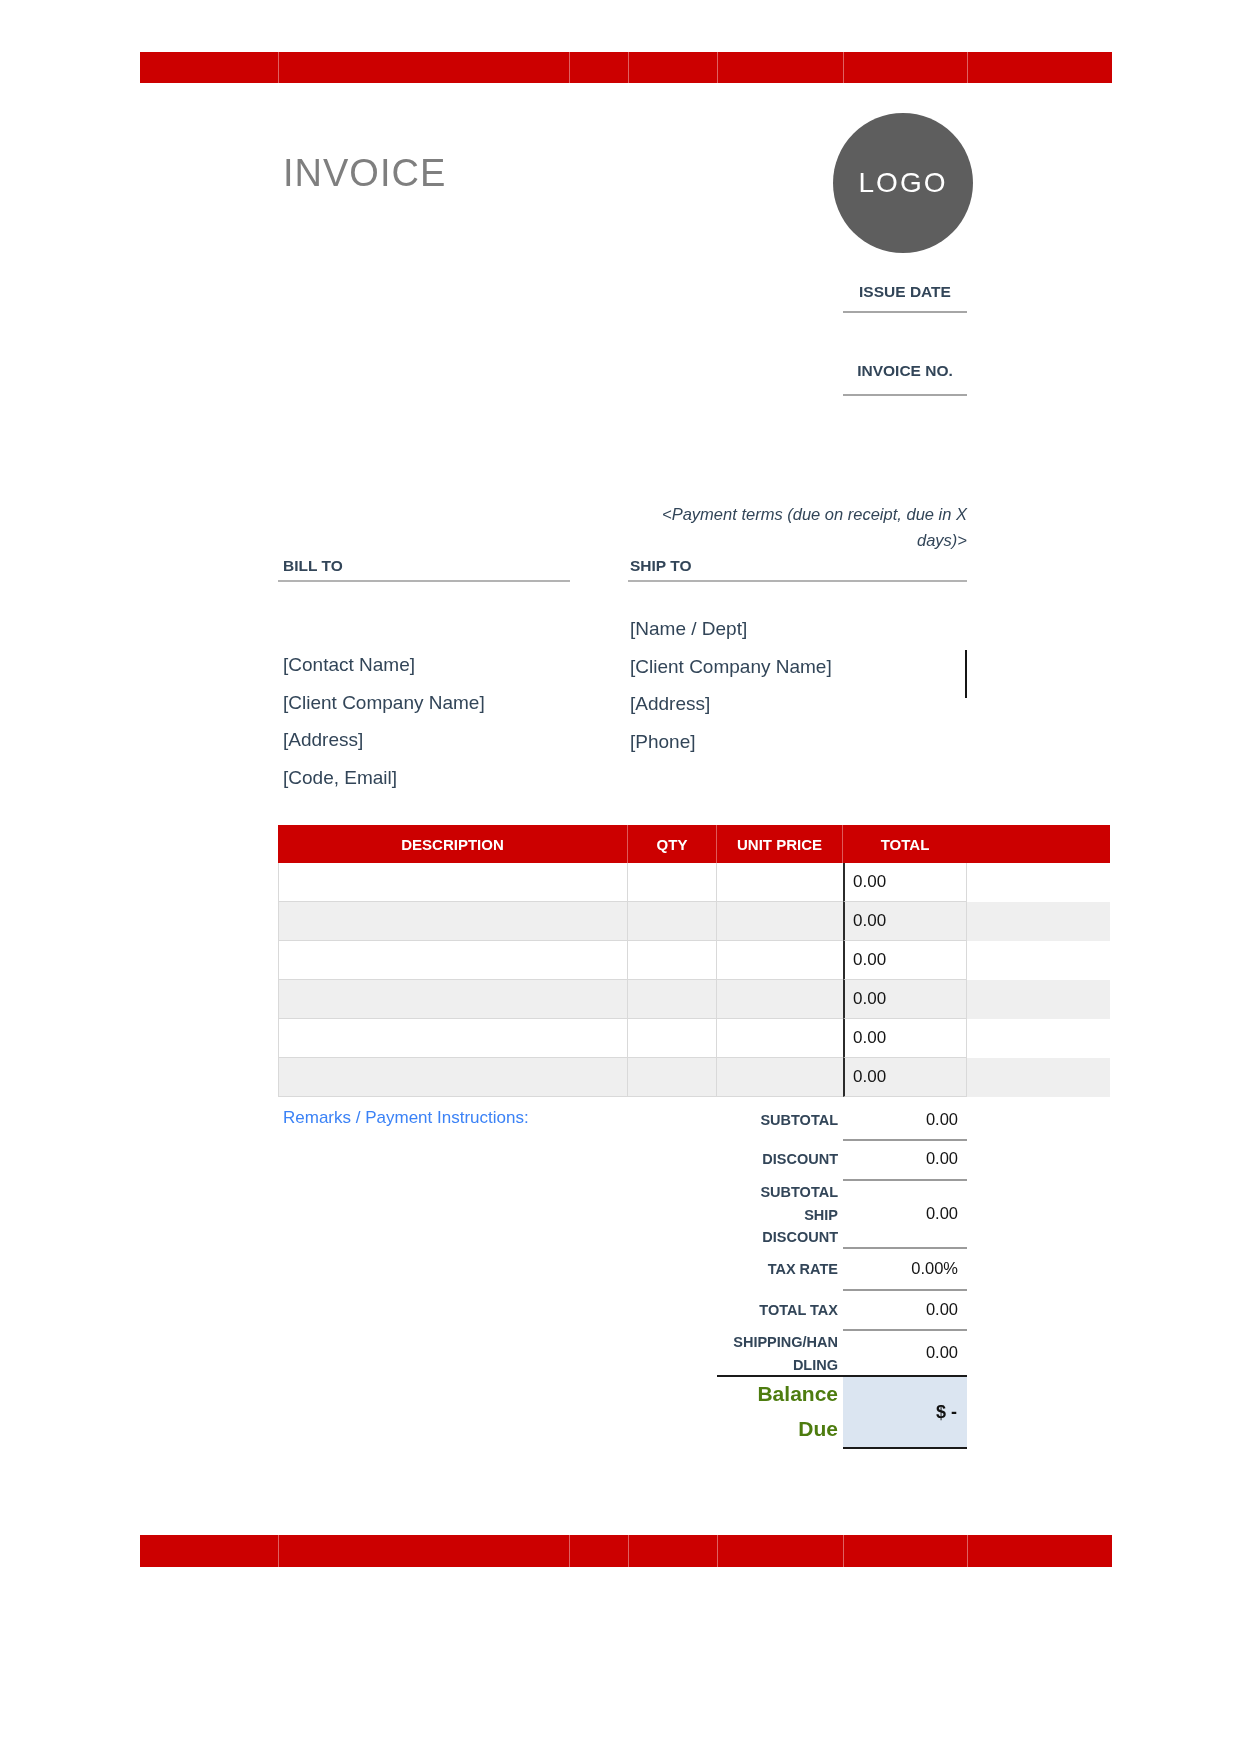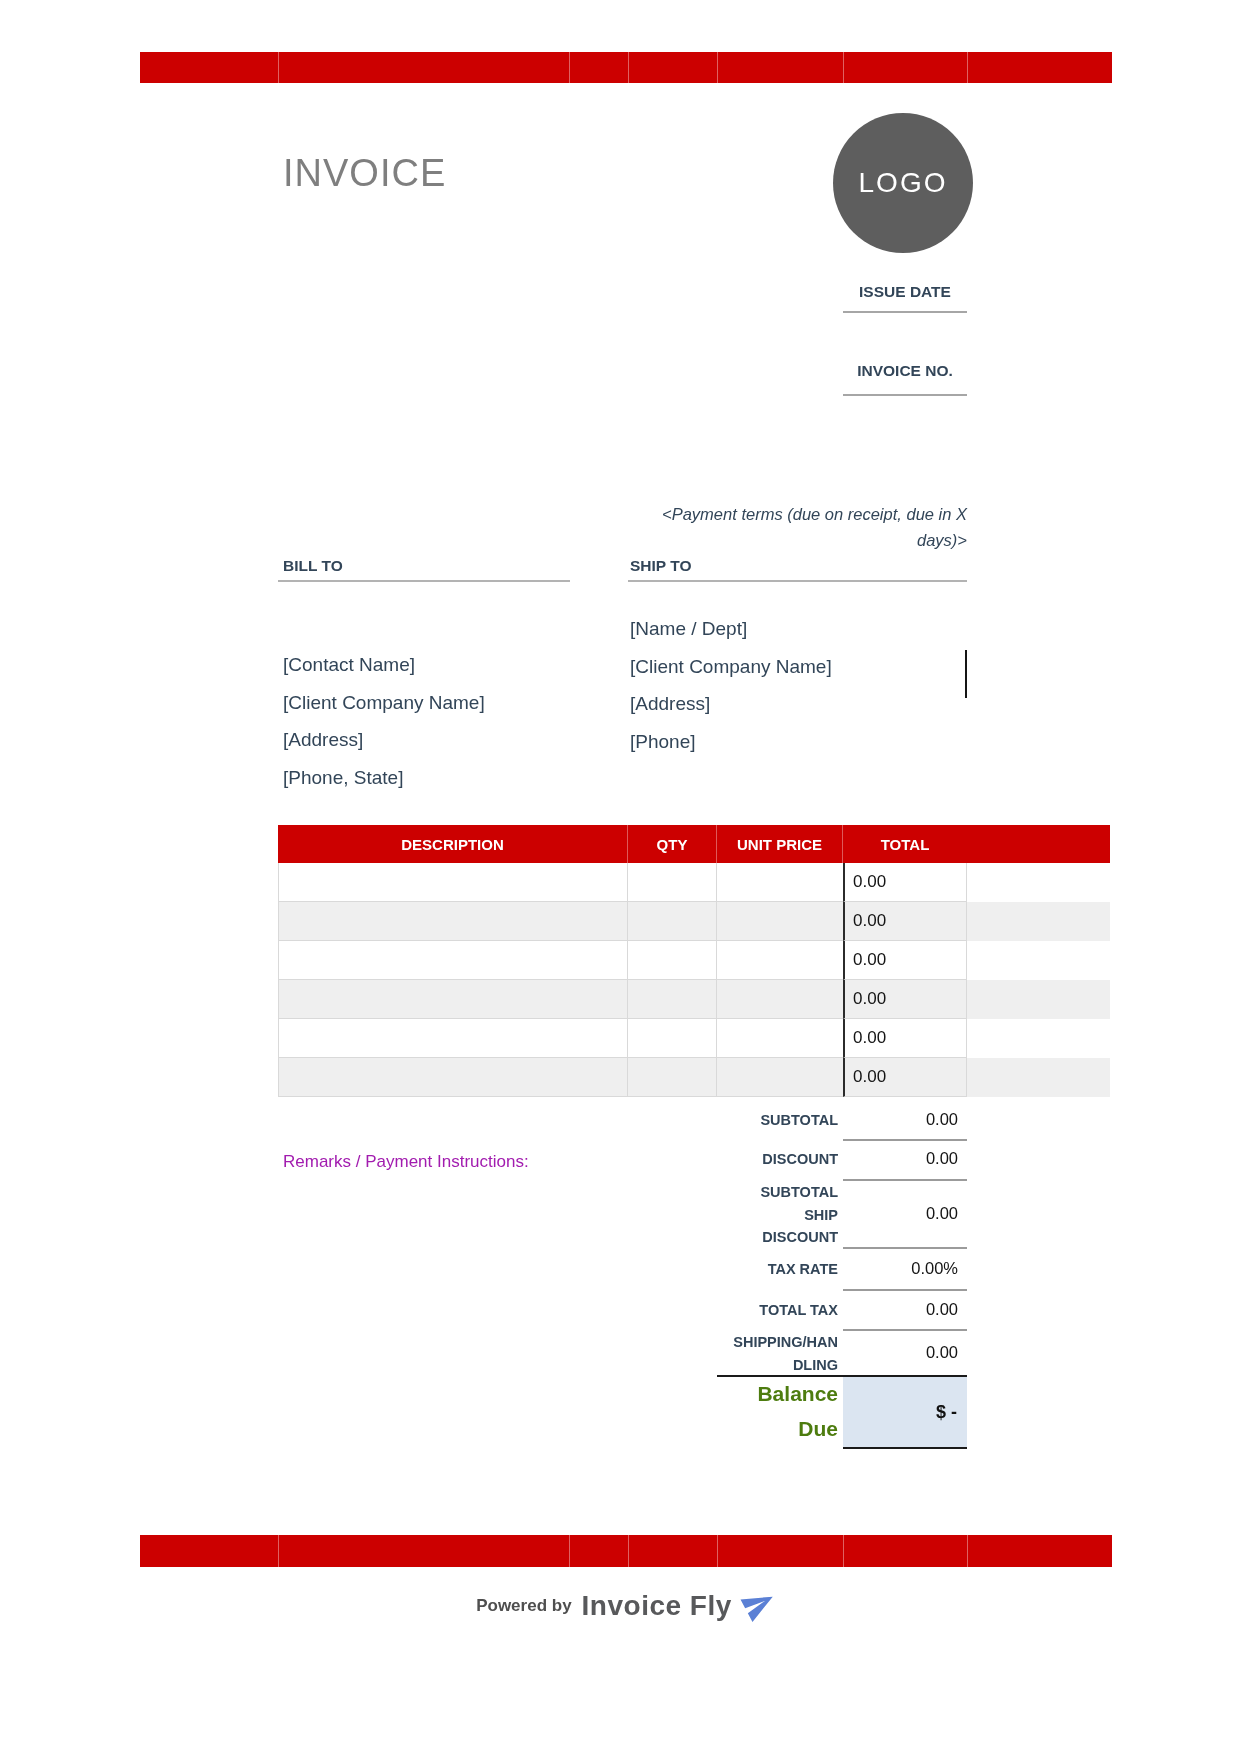--- a/index.html
+++ b/index.html
@@ -26,21 +26,21 @@
   .thead{display:flex;height:38px;background:#cc0000;}
   .th{display:flex;align-items:center;justify-content:center;color:#fff;font-weight:bold;font-size:15px;
     box-sizing:border-box;border-right:1px solid rgba(255,255,255,0.35);}
   .th:last-child{border-right:none;}
   .trow{display:flex;height:39px;box-sizing:border-box;}
   .td{box-sizing:border-box;border-right:1px solid #d9d9d9;border-bottom:1px solid #d9d9d9;
     display:flex;align-items:center;font-size:17px;color:#141414;}
   .td.first{border-left:1px solid #d9d9d9;}
   .td.total{border-left:2px solid #2b2b2b;padding-left:8px;}
   .td.nr{border-right:none;}
-  .remarks{left:283px;top:1108px;font-size:17px;color:#a21caf;margin-top:44px;}
+  .remarks{left:283px;top:1108px;font-size:17px;color:#3b82f6;}
   
   .tlabel{left:732px;width:106px;text-align:right;font-size:14.5px;line-height:22.5px;font-weight:bold;color:#324558;}
   .tvalue{left:843px;width:115px;text-align:right;font-size:16.5px;color:#141414;}
   .tsep{left:843px;width:124px;height:2px;background:#9b9b9b;}
   .blackline{height:2px;background:#1a1a1a;}
   .balance-cell{left:843px;top:1377px;width:124px;height:70px;background:#dbe5f1;
     display:flex;align-items:center;justify-content:flex-end;box-sizing:border-box;padding-right:10px;
     font-size:18px;font-weight:bold;color:#111;}
   .balance-label{left:746px;width:92px;top:1376px;text-align:right;font-size:21px;line-height:35px;font-weight:bold;color:#4d7c0f;}
   
@@ -79,21 +79,21 @@
   <div class="abs terms" style="top:501px;">&lt;Payment terms (due on receipt, due in X days)&gt;</div>
 
   <div class="abs sec-label" style="left:283px;">BILL TO</div>
   <div class="abs sec-rule" style="left:278px;width:292px;"></div>
   <div class="abs sec-label" style="left:630px;">SHIP TO</div>
   <div class="abs sec-rule" style="left:628px;width:339px;"></div>
   <div class="abs addr" style="left:283px;margin-top:36px;" id="bill-lines">
       <div>[Contact Name]</div>
       <div>[Client Company Name]</div>
       <div>[Address]</div>
-      <div>[Phone, State]</div>
+      <div>[Code, Email]</div>
     </div>
   <div class="abs addr" style="left:630px;" id="ship-lines">
       <div>[Name / Dept]</div>
       <div>[Client Company Name]</div>
       <div>[Address]</div>
       <div>[Phone]</div>
     </div>
   <div class="abs cursor-line"></div>
 
   <div class="abs items" id="items-table">
@@ -172,23 +172,14 @@
 
   <div class="redbar" style="top:1535px;height:32px;">
       <div class="grid" style="left: 138px;"></div>
       <div class="grid" style="left: 429px;"></div>
       <div class="grid" style="left: 488px;"></div>
       <div class="grid" style="left: 577px;"></div>
       <div class="grid" style="left: 703px;"></div>
       <div class="grid" style="left: 827px;"></div>
     </div>
 
-  <div class="abs powered">
-    <span class="pb">Powered by</span>
-    <span class="brand">Invoice Fly</span>
-    <span style="transform:rotate(-28deg);margin-top:-4px;">
-      <svg width="34" height="34" viewBox="0 0 24 24">
-          <path d="M2.01 21 23 12 2.01 3 2 10l15 2-15 2z" fill="#5b80d5"></path>
-        </svg>
-    </span>
-  </div>
 
 </div>
 
 </body></html>

